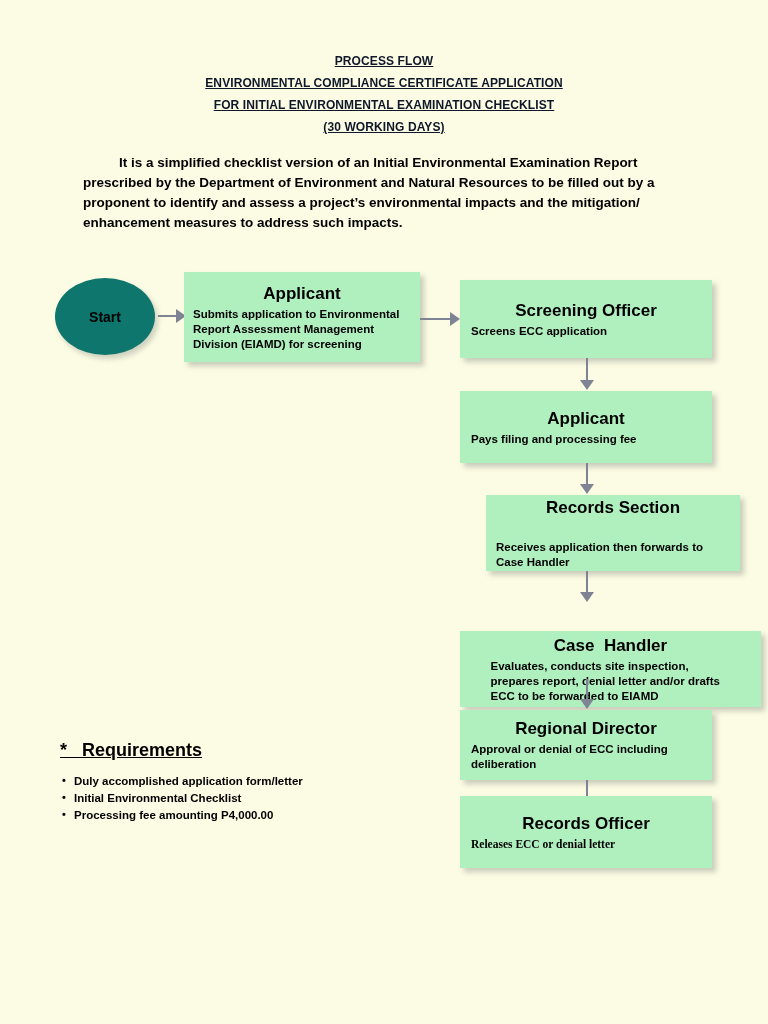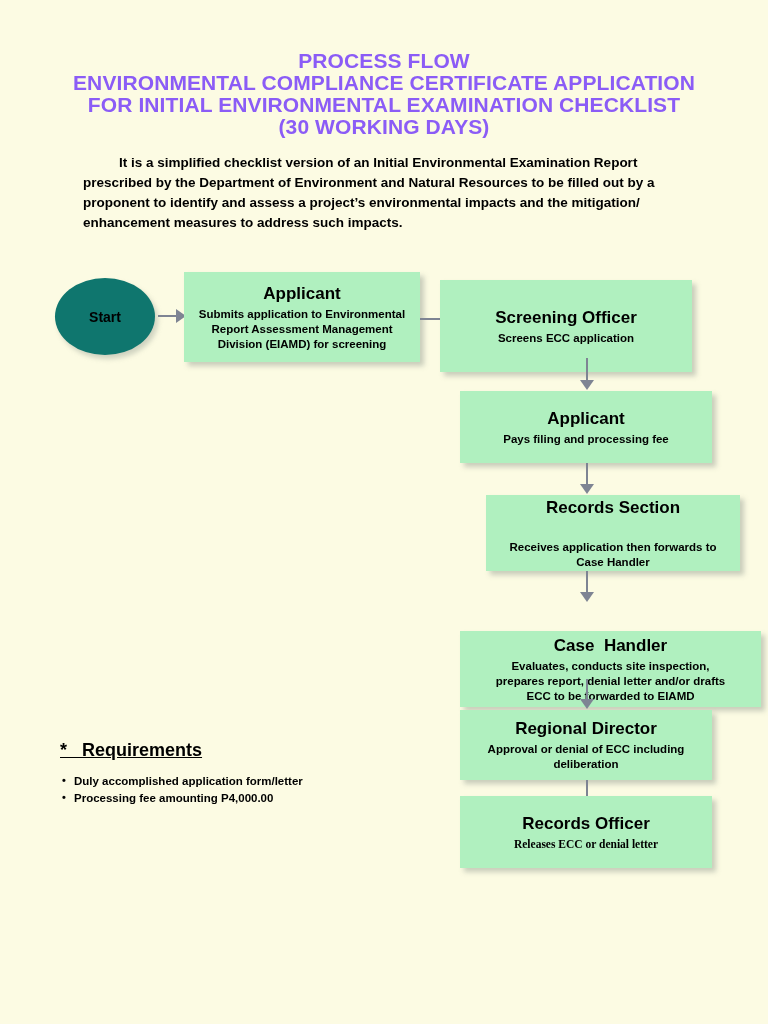--- a/index.html
+++ b/index.html
@@ -26,24 +26,25 @@
   
   .title-block {
     position: absolute;
     left: 0;
     top: 50px;
     width: 768px;
     text-align: center;
   }
   .title-line {
     font-weight: bold;
-    font-size: 21px;
+    font-size: 12px;
     line-height: 22px;
     letter-spacing: 0.1px;
-    color: #8b5cf6;
+    color: #0f172a;
+    text-decoration: underline;
   }
 
   
   .intro {
     position: absolute;
     left: 83px;
     top: 153px;
     width: 606px;
     font-size: 13.5px;
     font-weight: bold;
@@ -55,21 +56,20 @@
   
   .node {
     position: absolute;
     background: #b0f0bf;
     box-shadow: 4px 4px 5px rgba(140,150,140,0.45);
     box-sizing: border-box;
     display: flex;
     flex-direction: column;
     align-items: center;
     justify-content: center;
-    text-align: center;
     padding: 4px 6px;
   }
   .node .node-title {
     font-weight: bold;
     font-size: 17px;
     line-height: 21px;
     margin-bottom: 3px;
     white-space: pre;
   }
   .node .node-desc {
@@ -196,21 +196,21 @@
   <div class="node" style="left:184px; top:272px; width:236px; height:90px;">
     <div class="node-title">Applicant</div>
     <div class="node-desc" style="width:218px;">Submits application to Environmental Report Assessment Management Division (EIAMD) for screening</div>
   </div>
 
   <div class="arrow-h" style="left:420px; top:312px; width:42px;">
     <div class="shaft" style="width:32px;"></div>
     <div class="head" style="left:30px;"></div>
   </div>
 
-  <div class="node" style="left:440px; top:280px; width:252px; height:92px;">
+  <div class="node" style="left:460px; top:280px; width:252px; height:78px;">
     <div class="node-title">Screening Officer</div>
     <div class="node-desc" style="width:230px;">Screens ECC application</div>
   </div>
 
   <div class="arrow-v" style="left:580px; top:358px; height:33px;">
     <div class="shaft" style="height:24px;"></div>
     <div class="head" style="top:22px;"></div>
   </div>
 
   <div class="node" style="left:460px; top:391px; width:252px; height:72px;">
@@ -255,17 +255,18 @@
 
   <div class="node" style="left:460px; top:796px; width:252px; height:72px;">
     <div class="node-title">Records Officer</div>
     <div class="node-desc" style="width:230px;font-family:Liberation Serif, serif;">Releases ECC or denial letter</div>
   </div>
 
   <div class="requirements">
     <div class="req-heading">*   Requirements</div>
     <ul class="req-list">
       <li>Duly accomplished application form/letter</li>
+      <li>Initial Environmental Checklist</li>
       <li>Processing fee amounting P4,000.00</li>
     </ul>
   </div>
 
 </div>
 
 </body></html>

